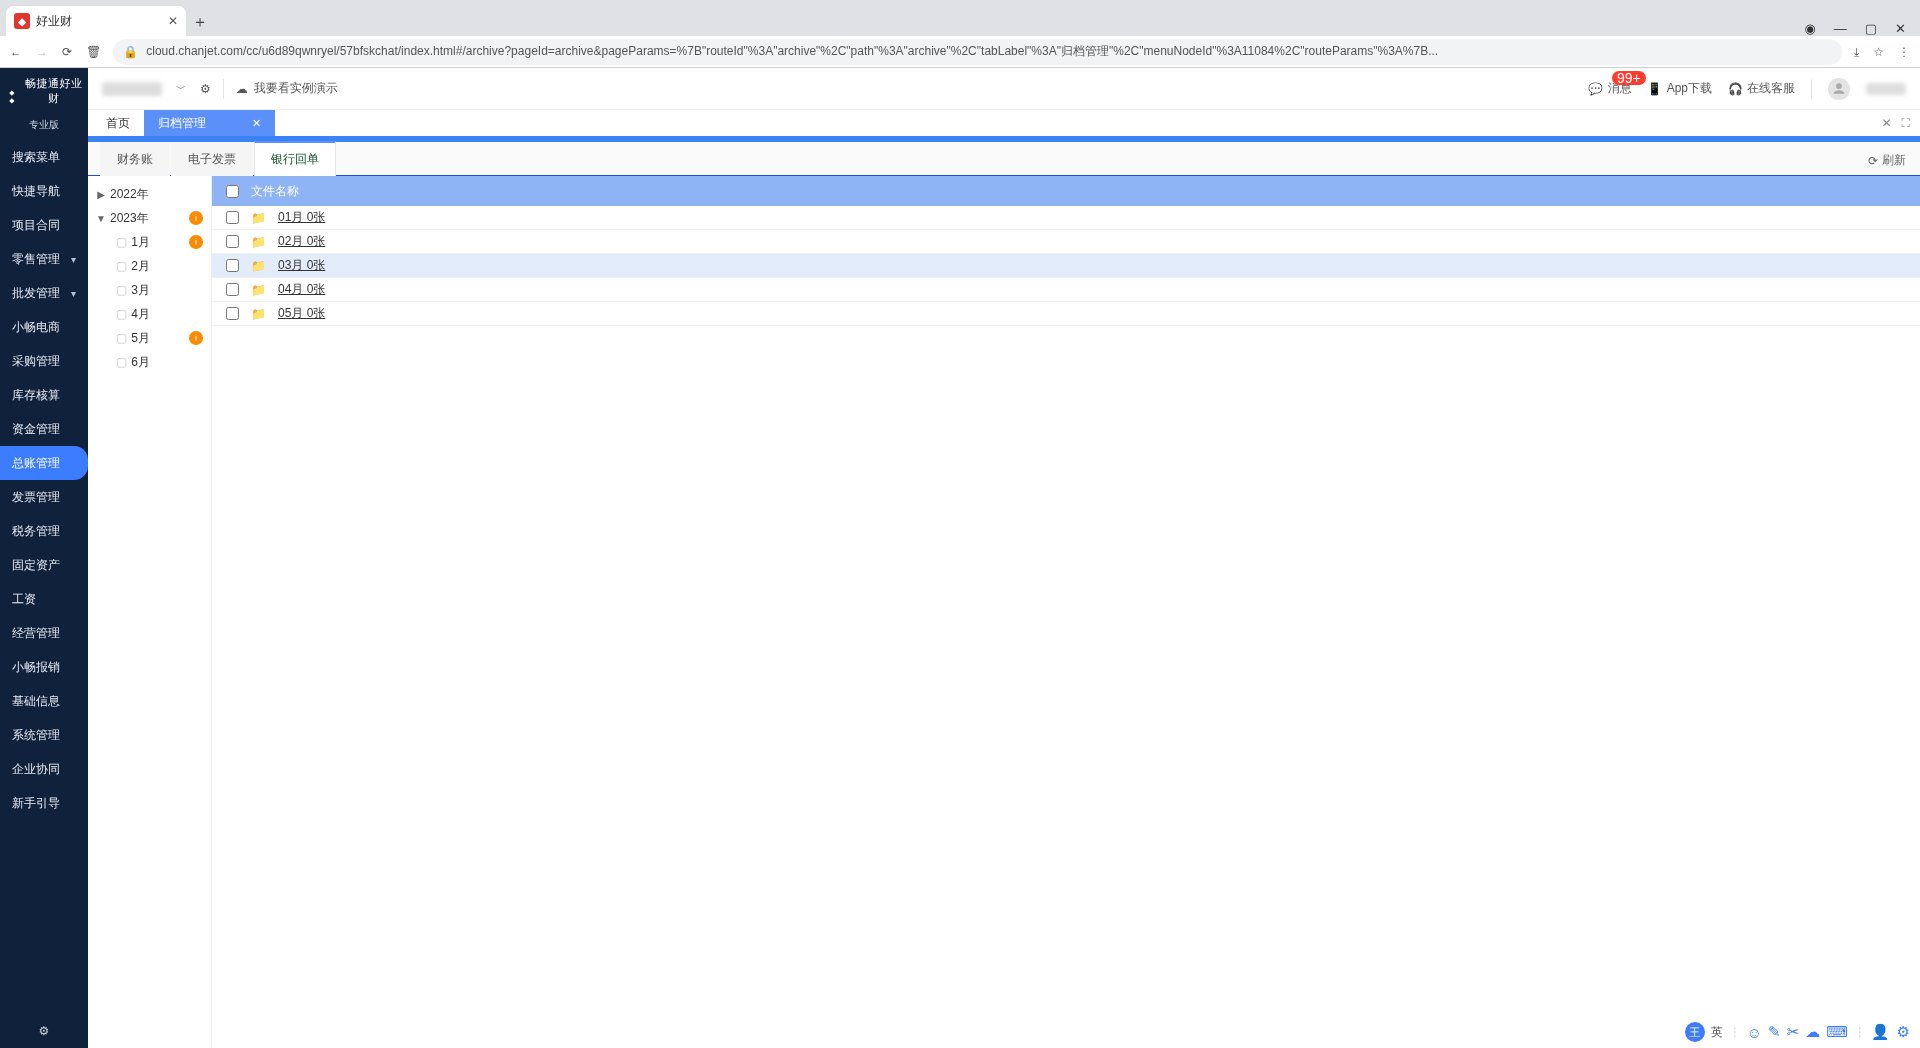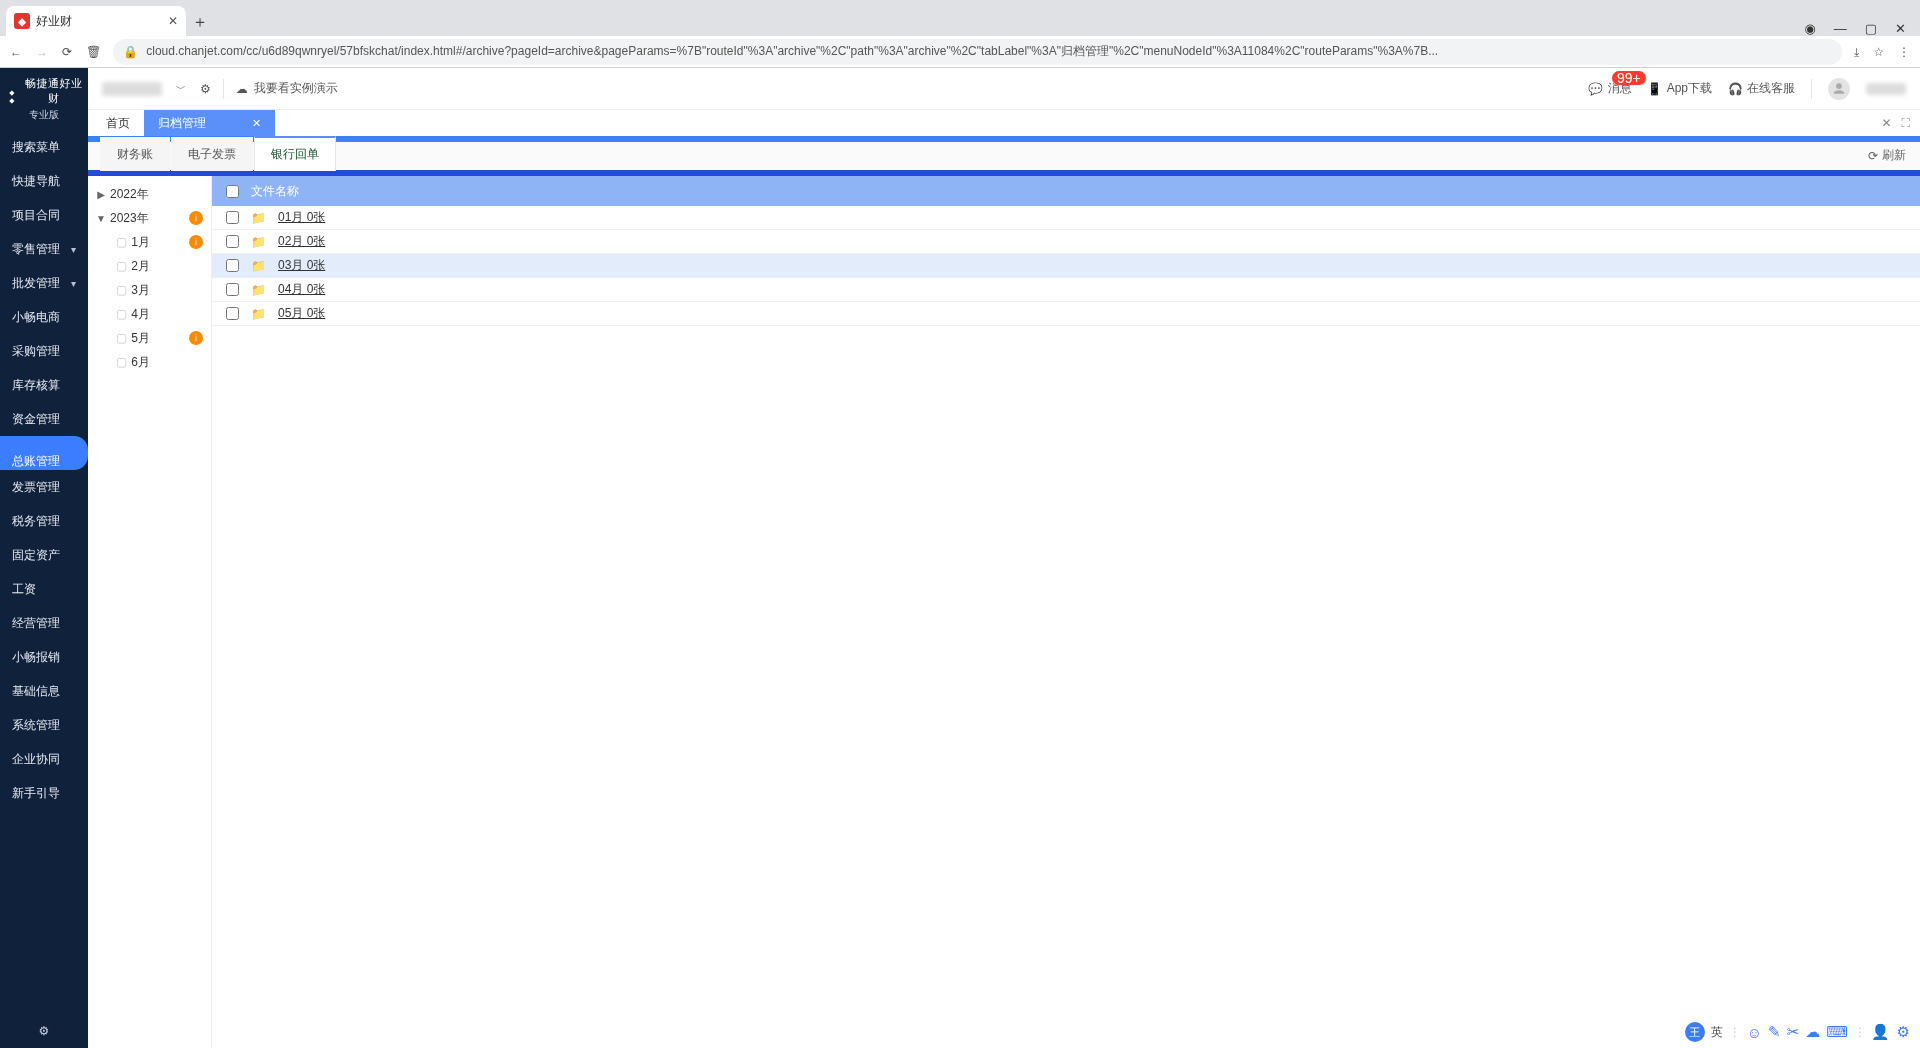--- a/index.html
+++ b/index.html
@@ -21,24 +21,24 @@
 .url-box .lock{color:#555;}
 .addr-right{display:flex; gap:14px; align-items:center; color:#555;}
 
 
 .app { display:flex; height:calc(100vh - 68px); }
 .sidebar { width:88px; background:#10213c; color:#c8cfdb; display:flex; flex-direction:column; font-size:12px; }
 .sidebar .logo { padding:8px 4px; text-align:center;}
 .sidebar .logo .lg { display:flex; align-items:flex-end; justify-content:center; gap:4px; }
 .sidebar .logo svg{width:18px;height:18px;}
 .sidebar .logo .t1{font-size:11px; color:#fff; letter-spacing:.5px;}
-.sidebar .logo .t2{font-size:10px; color:#cbd3e0; margin-top:2px;}
+.sidebar .logo .t2{font-size:10px; color:#cbd3e0; margin-top:12px;}
 .side-items{flex:1;}
 .side-item { height:34px; display:flex; align-items:center; padding:0 12px; cursor:pointer; color:#e6eaf2; position:relative;}
-.side-item.active{ background:#3c7dff; color:#fff; border-radius:0 14px 14px 0;align-items:flex-end;}
+.side-item.active{ background:#3c7dff; color:#fff; border-radius:0 14px 14px 0;}
 .side-item .chev{ margin-left:auto; font-size:10px; color:#b8c1d3;}
 .side-foot{height:34px; display:flex; align-items:center; justify-content:center; color:#cbd4e3; cursor:pointer;}
 
 .main { flex:1; background:#fff; display:flex; flex-direction:column; min-width:0;}
 .main-header{ height:42px; display:flex; align-items:center; padding:0 14px; gap:12px; border-bottom:1px solid #eee;}
 .org-select{ display:flex; align-items:center; gap:8px; color:#555;}
 .org-select .blur{ width:60px; height:14px; background:#ddd; filter:blur(2px); border-radius:3px;}
 .org-select .dd{ color:#666; font-size:10px; padding:0 6px; cursor:pointer;}
 .org-select .gear{cursor:pointer;}
 .divider-v{width:1px; height:20px; background:#e5e5e5;}
@@ -52,21 +52,21 @@
 
 .page-tabs{ height:32px; display:flex; align-items:stretch; border-bottom:6px solid #3b82f6; padding-left:4px;}
 .ptab{ padding:0 14px; display:flex; align-items:center; cursor:pointer; font-size:12px; color:#333;}
 .ptab.active{ background:#5b8ff9; color:#fff;gap:40px;}
 .ptab .x{ margin-left:6px; font-size:11px;}
 .page-tabs-right{margin-left:auto; display:flex; align-items:center; gap:10px; padding-right:10px; color:#888;}
 .page-tabs-right span{cursor:pointer;}
 
 
 .content{ flex:1; display:flex; flex-direction:column; min-height:0;}
-.sub-tabs{ height:34px; display:flex; align-items:flex-end; background:#fafafa; border-bottom:6px solid #1d4ed8; padding-left:12px;}
+.sub-tabs{ height:34px; display:flex; align-items:flex-end; background:#fafafa; border-bottom:1px solid #1d4ed8; padding-left:12px;}
 .stab{ padding:8px 16px; border:1px solid transparent; border-bottom:none; cursor:pointer; color:#555; background:#f5f5f5; margin-right:1px; position:relative; top:1px;}
 .stab.active{ background:#fff; border-color:#e5e5e5; border-top:2px solid #5b8ff9; color:#14532d;}
 .sub-right{ margin-left:auto; padding-right:14px; display:flex; align-items:center; gap:4px; color:#666; cursor:pointer; padding-bottom:6px;}
 
 .body-row{ flex:1; display:flex; min-height:0;}
 .tree{ width:124px; border-right:1px solid #eee; padding:6px 0; overflow:auto;}
 .tree-row{display:flex; align-items:center; height:24px; padding-left:8px; cursor:pointer; gap:4px; color:#333;}
 .tree-row .arrow{width:10px; text-align:center; color:#666; font-size:10px;}
 .tree-row.indent{padding-left:28px;}
 .tree-row .dot{ margin-left:auto; margin-right:8px; width:14px; height:14px; border-radius:50%; background:#ff8a00; color:#fff; font-size:9px; display:flex; align-items:center; justify-content:center;}

